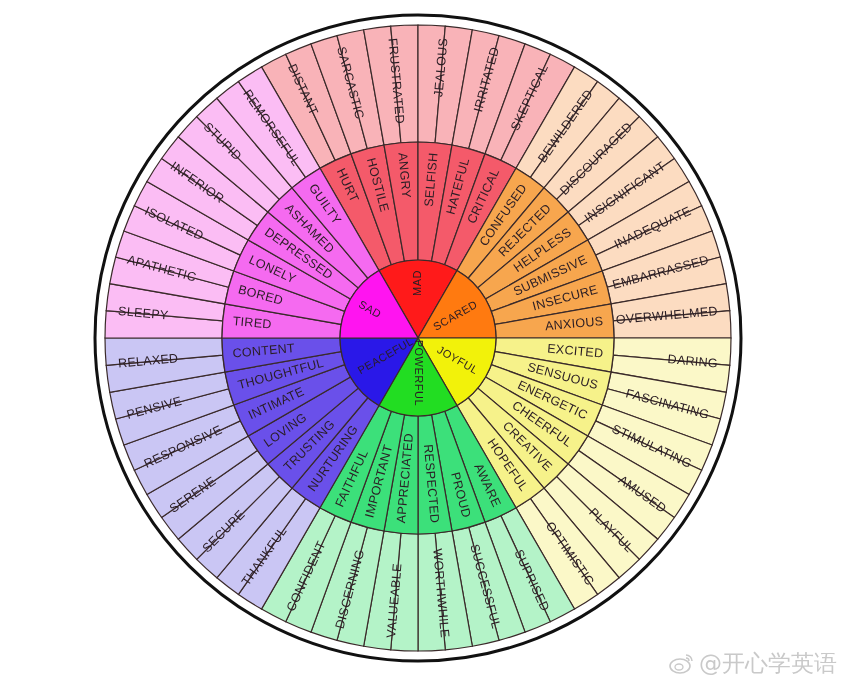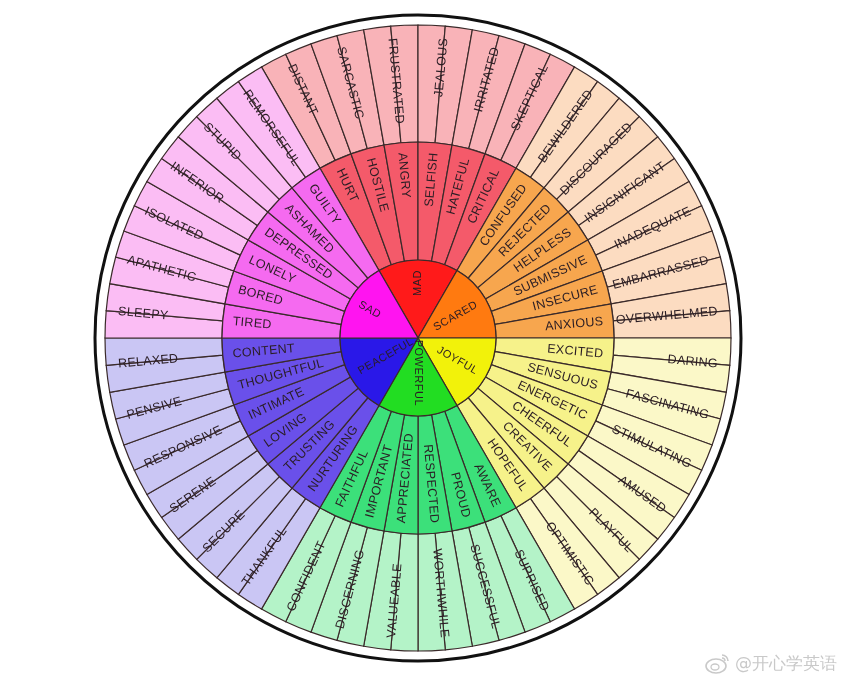--- a/index.html
+++ b/index.html
@@ -1,21 +1,21 @@
 <!DOCTYPE html>
 <html><head>
 <meta charset="utf-8">
 <style>
   html, body { margin: 0; padding: 0; background: #ffffff; }
   body { width: 845px; height: 682px; overflow: hidden; position: relative; font-family: "Liberation Sans", "DejaVu Sans", sans-serif; }
   #wheel { position: absolute; left: 0; top: 0; width: 845px; height: 682px; }
   .lbl { font-family: "Liberation Sans", "DejaVu Sans", sans-serif; font-size: 12.5px; fill: #2a1d24; letter-spacing: 0.3px; }
   .mid-lbl { font-size: 12.5px; }
   .core-lbl { font-size: 11px; letter-spacing: 0.5px; }
-  .watermark { position: absolute; right: 8px; bottom: 6px; height: 26px; display: flex; align-items: center; gap: 4px; color: #c9c9c9; font-size: 17px; font-family: "DejaVu Sans", sans-serif; }
+  .watermark { position: absolute; right: 8px; bottom: 6px; height: 26px; display: flex; align-items: center; gap: 4px; color: #c9c9c9; font-size: 23px; font-family: "DejaVu Sans", sans-serif; }
   .wb-icon { width: 26px; height: 22px; }
 </style>
 </head>
 <body>
 
 <svg id="wheel" viewBox="0 0 845 682" xmlns="http://www.w3.org/2000/svg">
   <circle id="border-circle" fill="#ffffff" stroke="#111111" stroke-width="3" cx="418" cy="338" r="323"></circle>
   <g id="outer-ring">
       <path d="M261.50000000000006,66.93404861547066 A313,313 0 0 1 285.7204840751611,54.32566265752854 L335.1668206988229,160.36367374081658 A196,196 0 0 0 320.00000000000006,168.25902085825 Z" fill="#f9b3b8" stroke="#3a2a2a" stroke-width="1.2"></path>
       <path d="M285.7204840751611,54.32566265752854 A313,313 0 0 1 310.9476951390657,43.87620969401064 L350.9640519081689,153.82024632596196 A196,196 0 0 0 335.1668206988229,160.36367374081658 Z" fill="#f9b3b8" stroke="#3a2a2a" stroke-width="1.2"></path>

